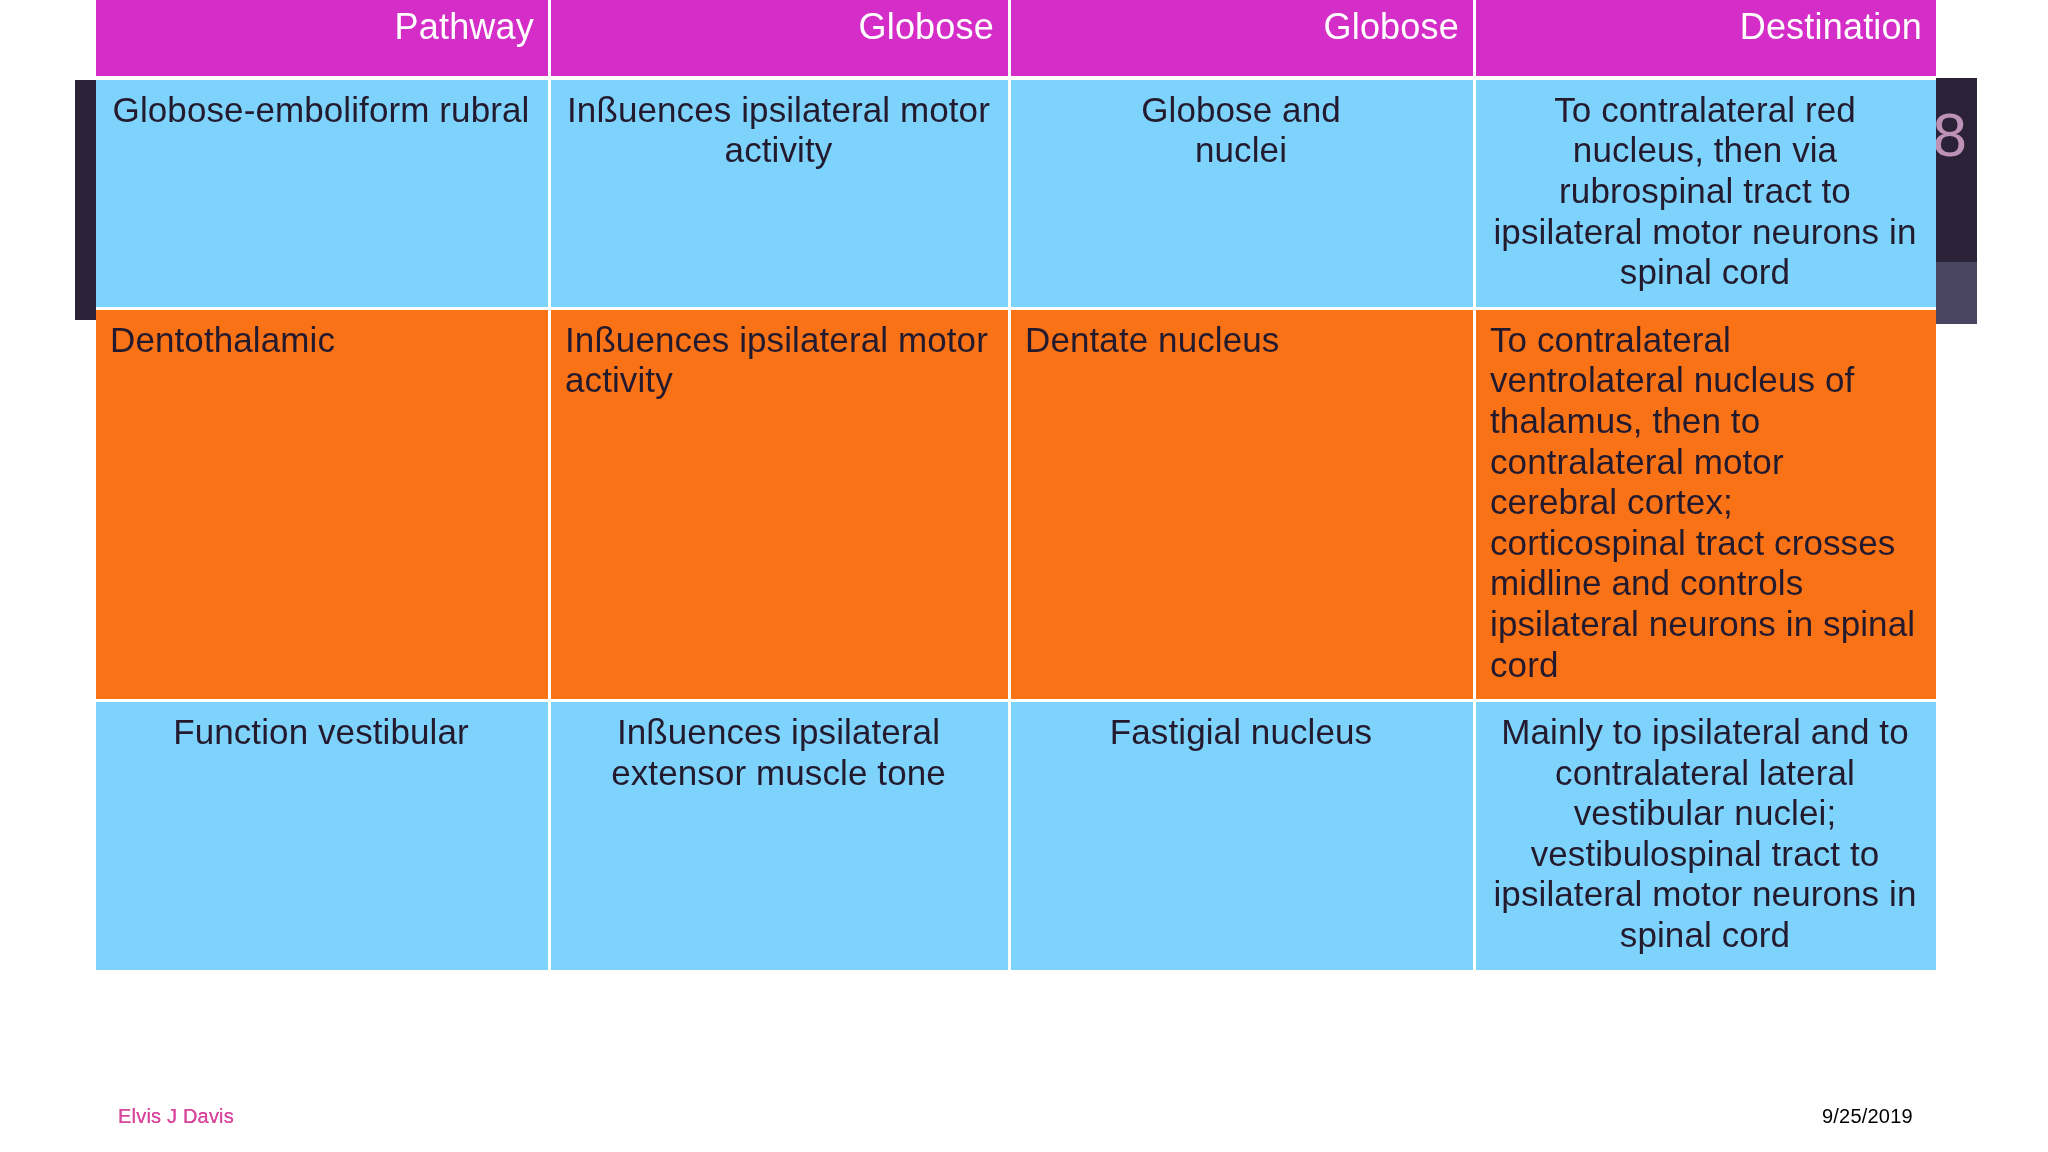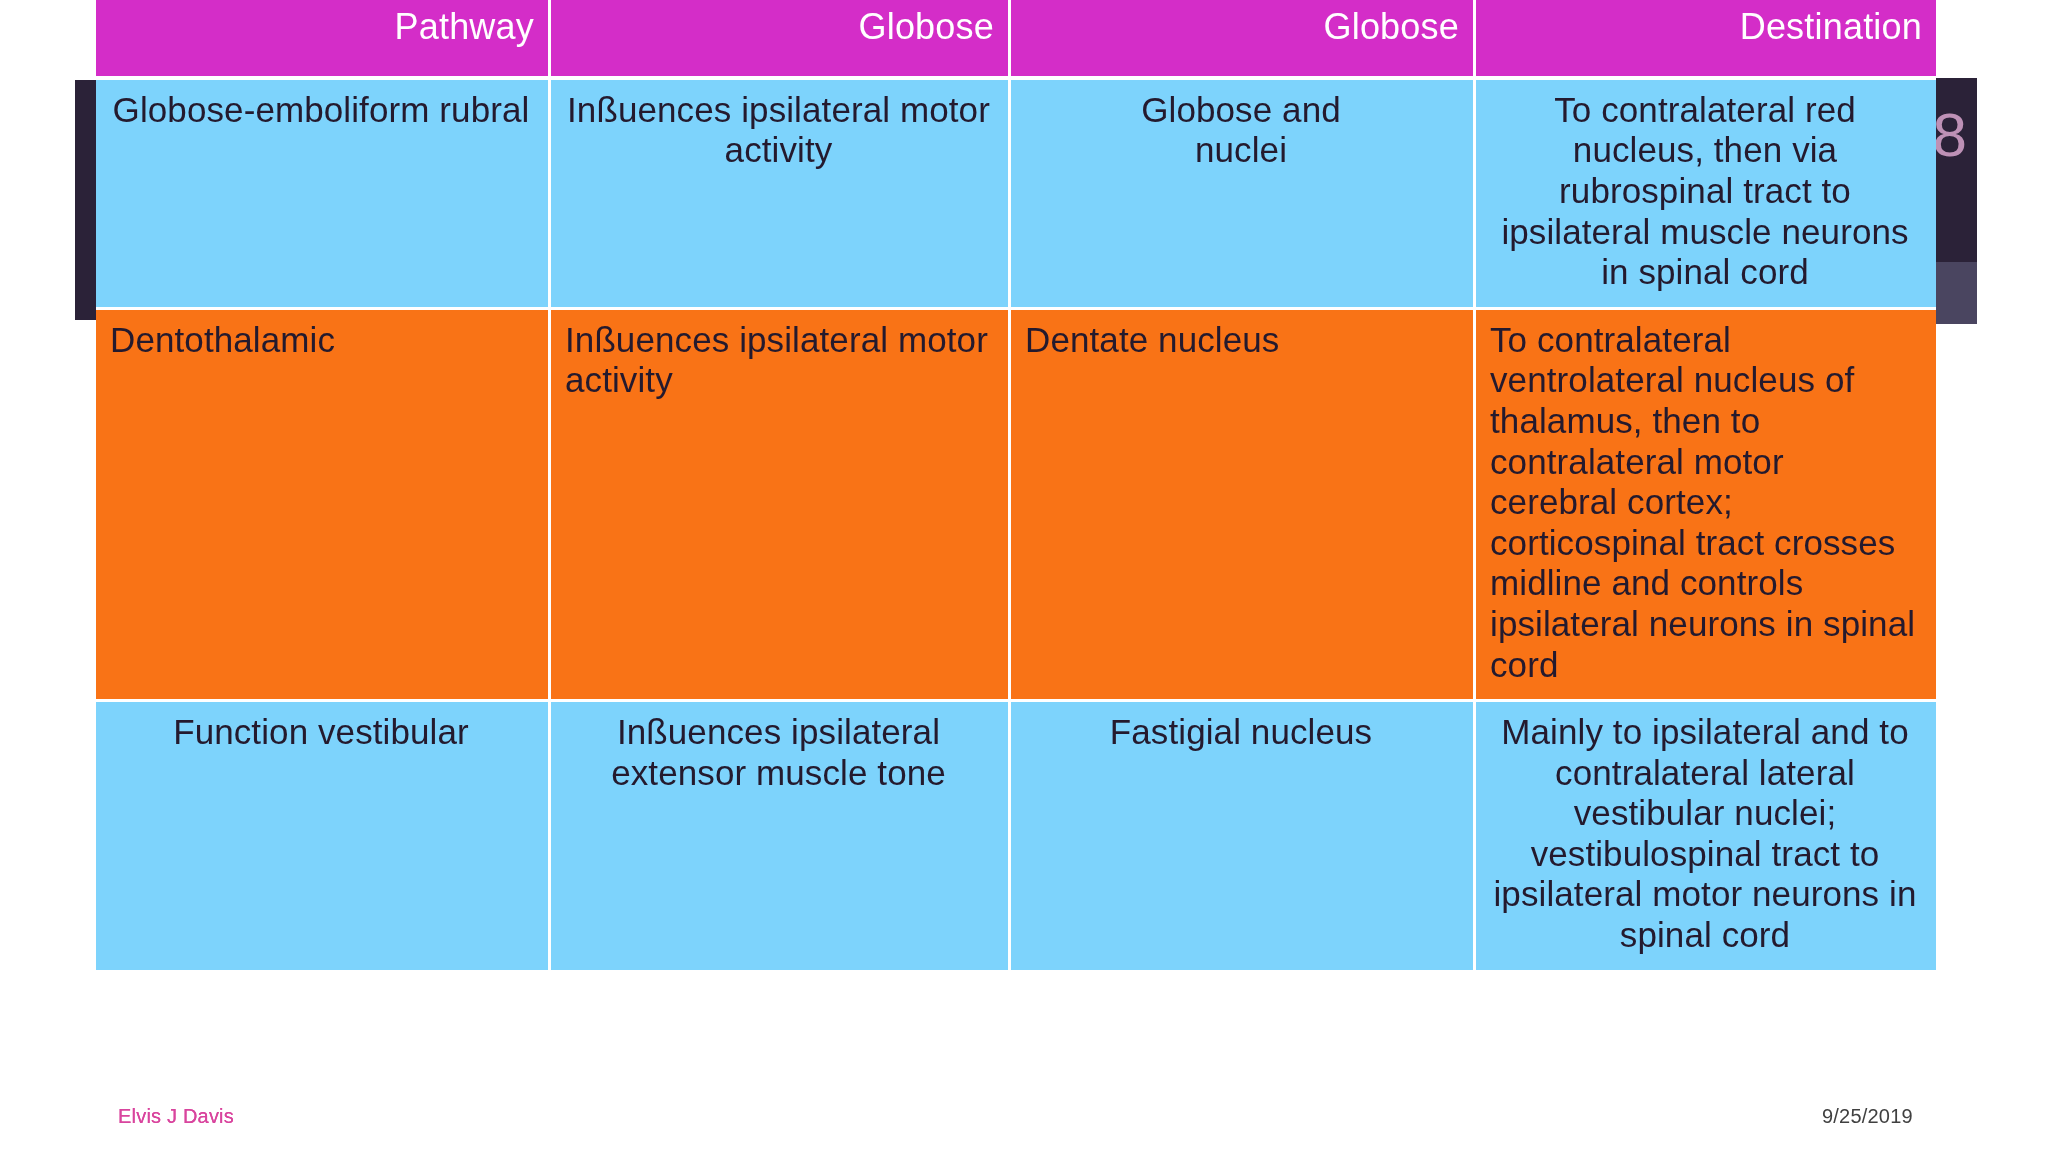--- a/index.html
+++ b/index.html
@@ -133,21 +133,21 @@
     top: 0;
     white-space: nowrap;
   }
   #footer-author .stack-b { color: #d8459e; }
 
   #footer-date {
     position: absolute;
     left: 1882px;
     top: 1106px;
     font-size: 20px;
-    color: #404040;
+    color: #000000;
     letter-spacing: .2px;
     line-height: 1;
     white-space: nowrap;
     transform: translateX(-60px);
   }
 </style>
 </head>
 <body>
 
 <div id="slide">
@@ -173,21 +173,21 @@
         <th>Globose</th>
         <th>Destination</th>
       </tr>
     </thead>
     <tbody>
       <tr class="row-shade">
         <td>Globose-emboliform rubral</td>
         <td>Inßuences ipsilateral motor activity</td>
         <td>Globose and
 nuclei</td>
-        <td>To contralateral red nucleus, then via rubrospinal tract to ipsilateral muscle neurons in spinal cord</td>
+        <td>To contralateral red nucleus, then via rubrospinal tract to ipsilateral motor neurons in spinal cord</td>
       </tr>
       <tr class="row-light">
         <td>Dentothalamic</td>
         <td> Inßuences ipsilateral motor activity</td>
         <td>Dentate nucleus</td>
         <td> To contralateral ventrolateral nucleus of thalamus, then to contralateral motor cerebral cortex; corticospinal tract crosses midline and controls ipsilateral neurons in spinal cord</td>
       </tr>
       <tr class="row-shade">
         <td>Function vestibular</td>
         <td>Inßuences ipsilateral extensor muscle tone</td>

